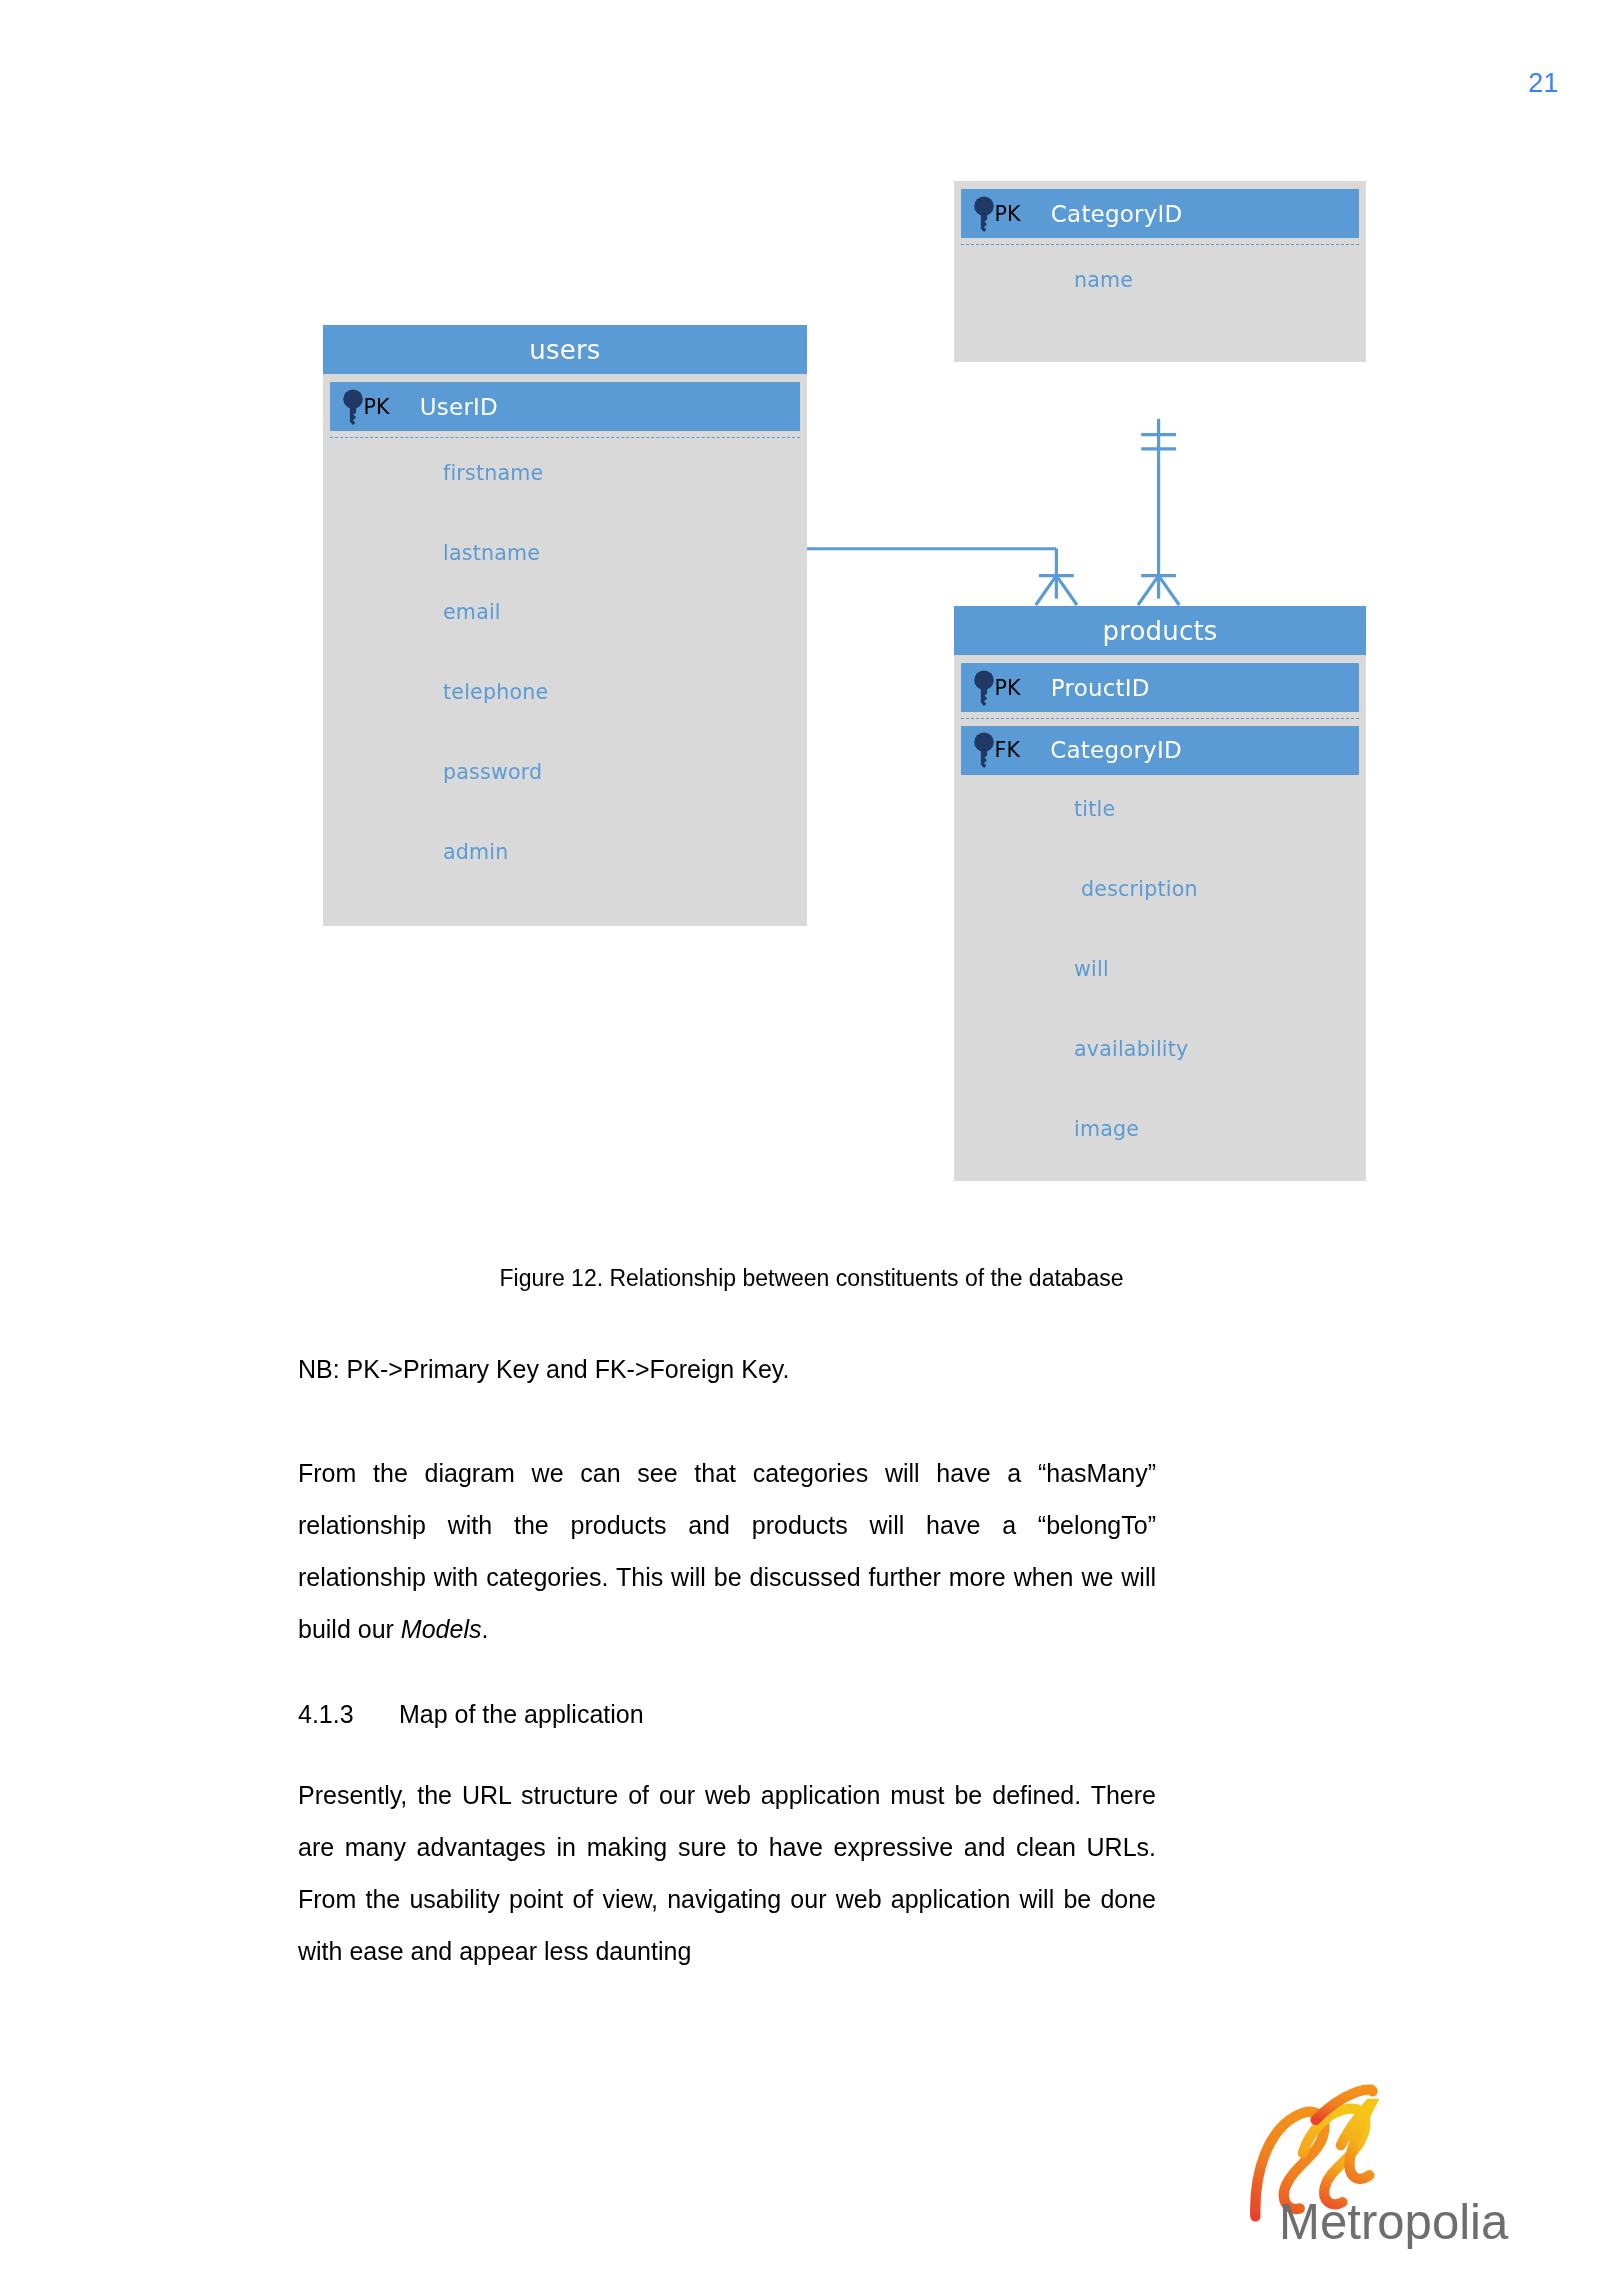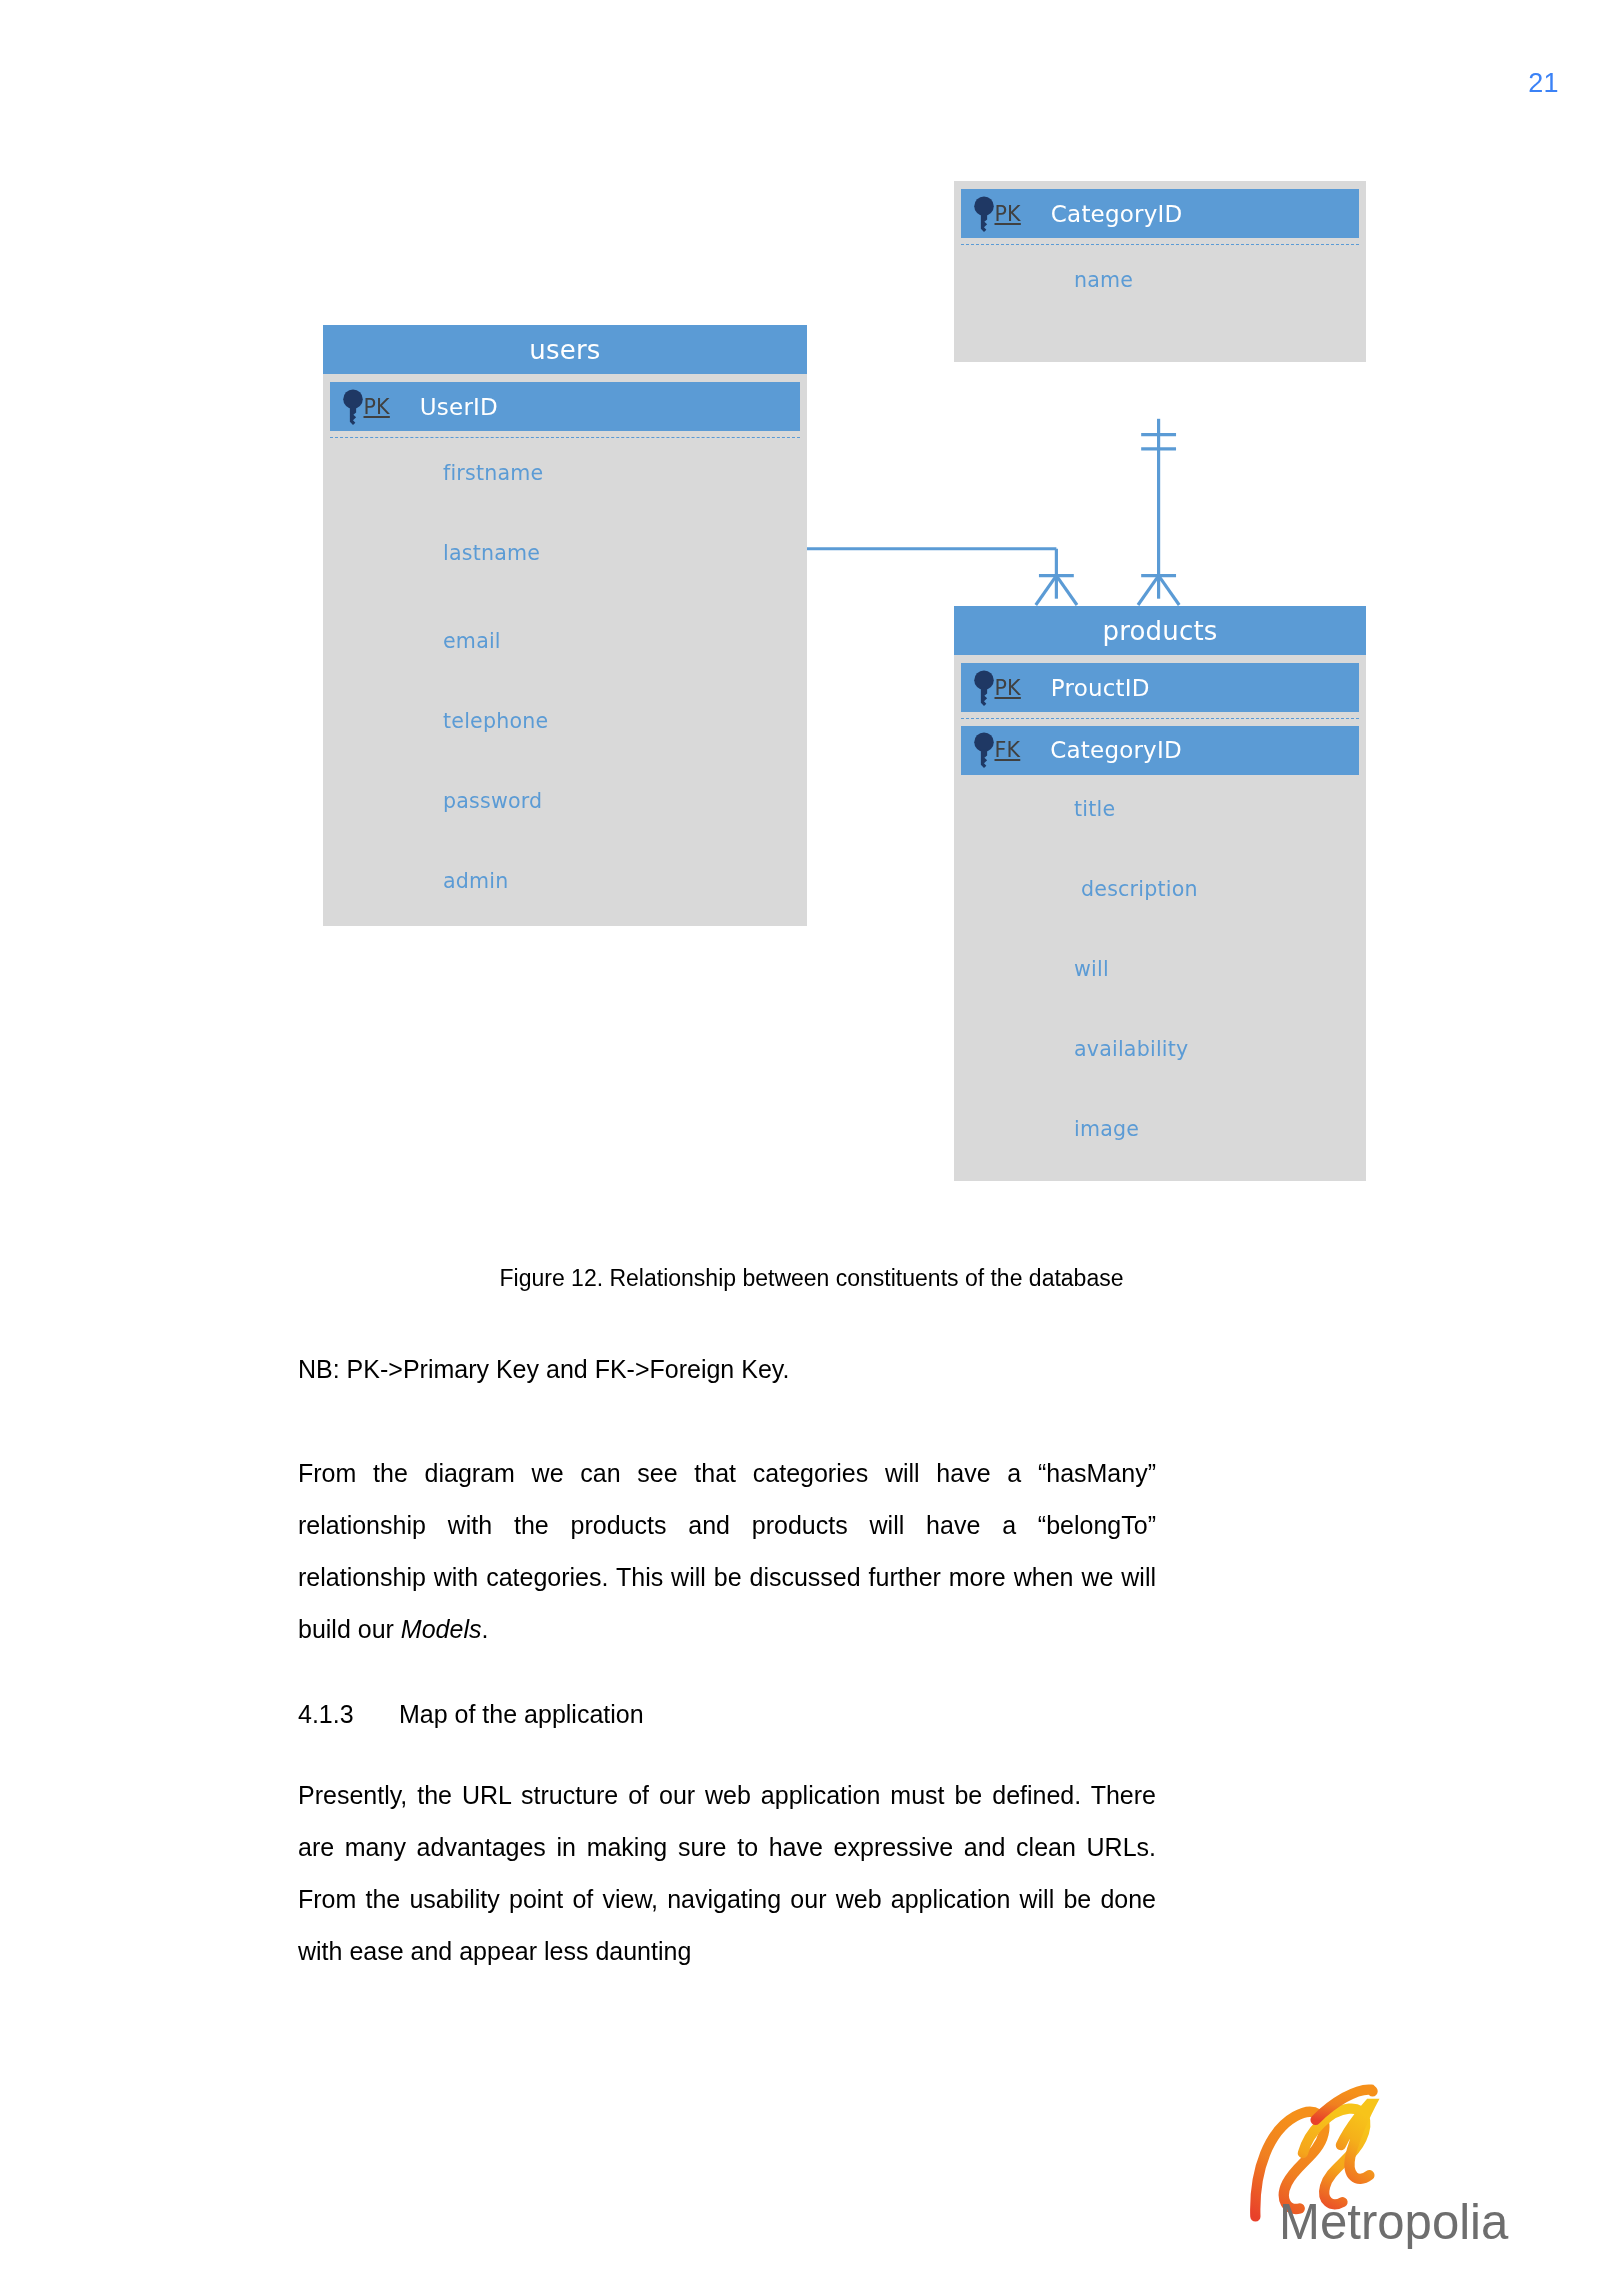--- a/index.html
+++ b/index.html
@@ -74,26 +74,25 @@
     position: relative;
   }
   .key-icon {
     width: 24px;
     height: 36px;
     margin-left: 11px;
     flex: 0 0 auto;
     display: block;
   }
   .key-tag {
-    color: #404040;
+    color: #000000;
     font-size: 20.6px;
     font-family: "DejaVu Sans", sans-serif;
     margin-left: -1.6px;
     letter-spacing: 0.2px;
-    text-decoration: underline;
   }
   .key-name {
     color: #ffffff;
     font-size: 23px;
     font-family: "DejaVu Sans", sans-serif;
     margin-left: 30px;
     letter-spacing: 0.2px;
   }
 
   .dashed-sep {
@@ -205,21 +204,21 @@
         <svg class="key-icon" viewBox="0 0 30 46" xmlns="http://www.w3.org/2000/svg">
           <circle cx="15" cy="13" r="12.5" fill="#1F3864"></circle>
           <path d="M11 22 L19 22 L19 30 L15.5 33 L19 36 L15 40 L18 43 L15 46 L11 42 Z" fill="#1F3864"></path>
         </svg>
         <span class="key-tag">PK</span>
         <span class="key-name">UserID</span>
       </div>
       <div class="dashed-sep"></div>
       <div class="attr-row" style="margin-top:14.3px;">firstname</div>
       <div class="attr-row" style="margin-top:40px;">lastname</div>
-      <div class="attr-row" style="margin-top:48px;">email</div>
+      <div class="attr-row" style="margin-top:19px;">email</div>
       <div class="attr-row" style="margin-top:40px;">telephone</div>
       <div class="attr-row" style="margin-top:40px;">password</div>
       <div class="attr-row" style="margin-top:40px;">admin</div>
     </div>
   </div>
 
   <div class="entity" style="left:954px; top:606px; width:412px;">
     <div class="entity-header" style="height:49px;">products</div>
     <div class="entity-body" style="padding-top:8px; height:518px;">
       <div class="key-row">

